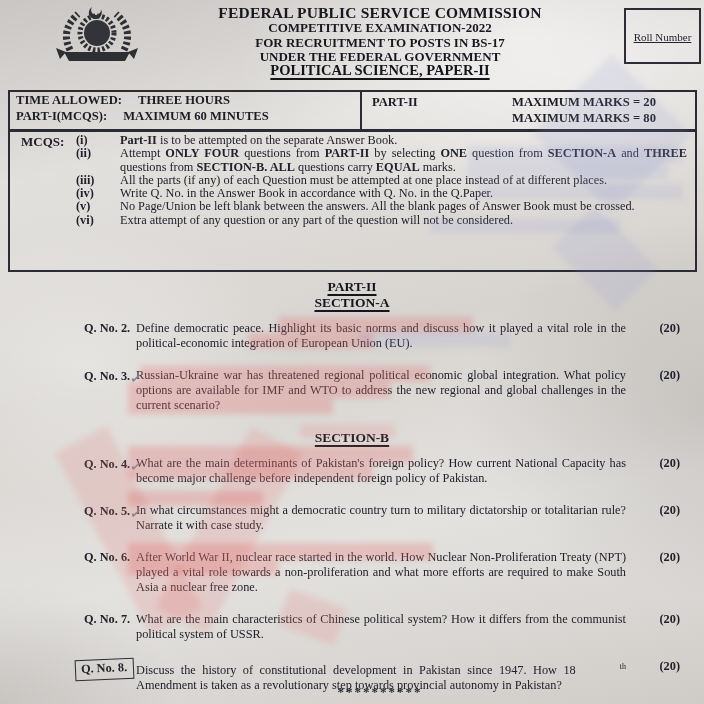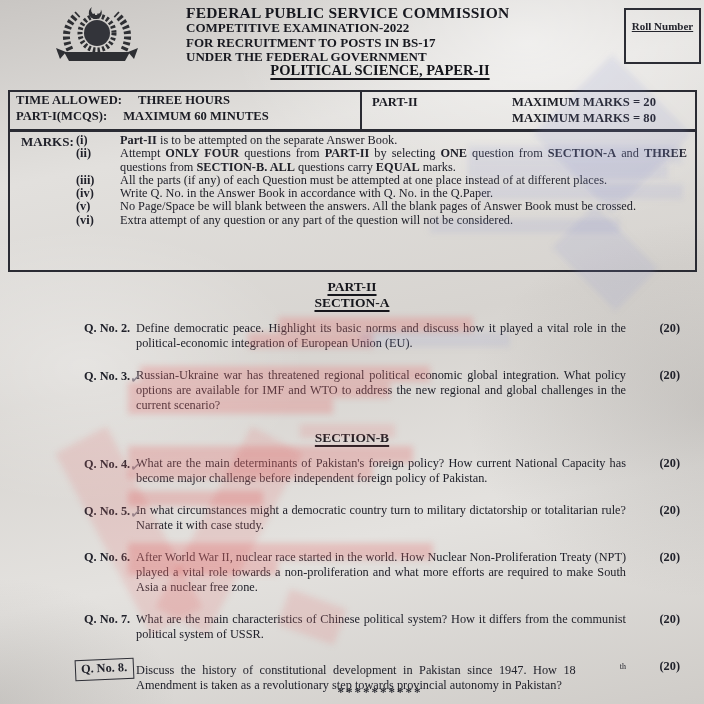--- a/index.html
+++ b/index.html
@@ -12,27 +12,27 @@
       radial-gradient(ellipse 60% 45% at 102% 58%, rgba(118,114,110,.25), transparent 60%),
       radial-gradient(ellipse 45% 30% at -2% 100%, rgba(118,114,110,.22), transparent 60%),
       linear-gradient(168deg,#c9c6c3 0%,#e2e0dd 22%,#d7d4d0 48%,#e4e2df 72%,#cfccc8 100%);
   }
   .abs{position:absolute;}
   b{font-weight:bold;}
   sup{font-size:8px;margin-left:44px;}
 
   
   .logo{left:26px;top:2px;width:142px;height:64px;}
-  .head-text{left:186px;top:4px;width:388px;color:#17181f;}
+  .head-text{left:186px;top:4px;width:388px;text-align:center;color:#17181f;}
   .t1{font-size:15.5px;font-weight:bold;letter-spacing:.2px;line-height:17px;}
   .t2{font-size:13px;font-weight:bold;line-height:14.5px;}
   .subject{left:186px;top:62px;width:388px;text-align:center;font-size:14.5px;font-weight:bold;color:#14151b;}
   .subject span, .underline{text-decoration:underline;text-decoration-thickness:2px;text-underline-offset:3px;}
   .roll-box{left:624px;top:8px;width:73px;height:52px;border:2px solid #2c2d35;text-align:center;}
-  .roll-box span{font-size:11px;font-weight:bold;text-decoration:underline;display:inline-block;margin-top:10px;}
+  .roll-box span{font-size:11px;font-weight:normal;text-decoration:underline;display:inline-block;margin-top:21px;}
 
   
   .info-table{left:8px;top:90px;right:7px;height:38px;border:2px solid #2a2b33;
     display:grid;grid-template-columns:352px 146px 1fr;font-weight:bold;font-size:12.6px;color:#1b1c24;}
   .info-left{border-right:2px solid #2a2b33;padding:0 6px 0;}
   .info-left .ln{display:flex;gap:16px;line-height:16px;}
   .info-mid{padding:2px 0 0 10px;line-height:16px;}
   .info-right{padding:2px 6px 0 4px;line-height:16px;}
 
   
@@ -109,41 +109,41 @@
   <div class="info-mid">
     <div>PART-II</div>
   </div>
   <div class="info-right">
     <div>MAXIMUM MARKS = 20</div>
     <div>MAXIMUM MARKS = 80</div>
   </div>
 </div>
 
 <div class="abs note-box">
-  <span class="note-label">MARKS: </span>
+  <span class="note-label">MCQS: </span>
   <div id="note-list">
       <div class="note-row">
         <span class="note-num">(i)</span>
         <div class="note-text"><b>Part-II</b><span> is to be attempted on the separate Answer Book.</span></div>
       </div>
       <div class="note-row">
         <span class="note-num">(ii)</span>
         <div class="note-text"><span>Attempt </span><b>ONLY FOUR</b><span> questions from </span><b>PART-II</b><span> by selecting </span><b>ONE</b><span> question from </span><b>SECTION-A</b><span> and </span><b>THREE</b><span> questions from </span><b>SECTION-B. ALL</b><span> questions carry </span><b>EQUAL</b><span> marks.</span></div>
       </div>
       <div class="note-row">
         <span class="note-num">(iii)</span>
         <div class="note-text"><span>All the parts (if any) of each Question must be attempted at one place instead of at different places.</span></div>
       </div>
       <div class="note-row">
         <span class="note-num">(iv)</span>
         <div class="note-text"><span>Write Q. No. in the Answer Book in accordance with Q. No. in the Q.Paper.</span></div>
       </div>
       <div class="note-row">
         <span class="note-num">(v)</span>
-        <div class="note-text"><span>No Page/Space be will blank between the answers. All the blank pages of Answer Book must be crossed.</span></div>
+        <div class="note-text"><span>No Page/Union be left blank between the answers. All the blank pages of Answer Book must be crossed.</span></div>
       </div>
       <div class="note-row">
         <span class="note-num">(vi)</span>
         <div class="note-text"><span>Extra attempt of any question or any part of the question will not be considered.</span></div>
       </div>
     </div>
 </div>
 
 <div class="abs" id="part2">
   <div class="sec-head" id="p2-head"><span class="underline">PART-II</span></div>

